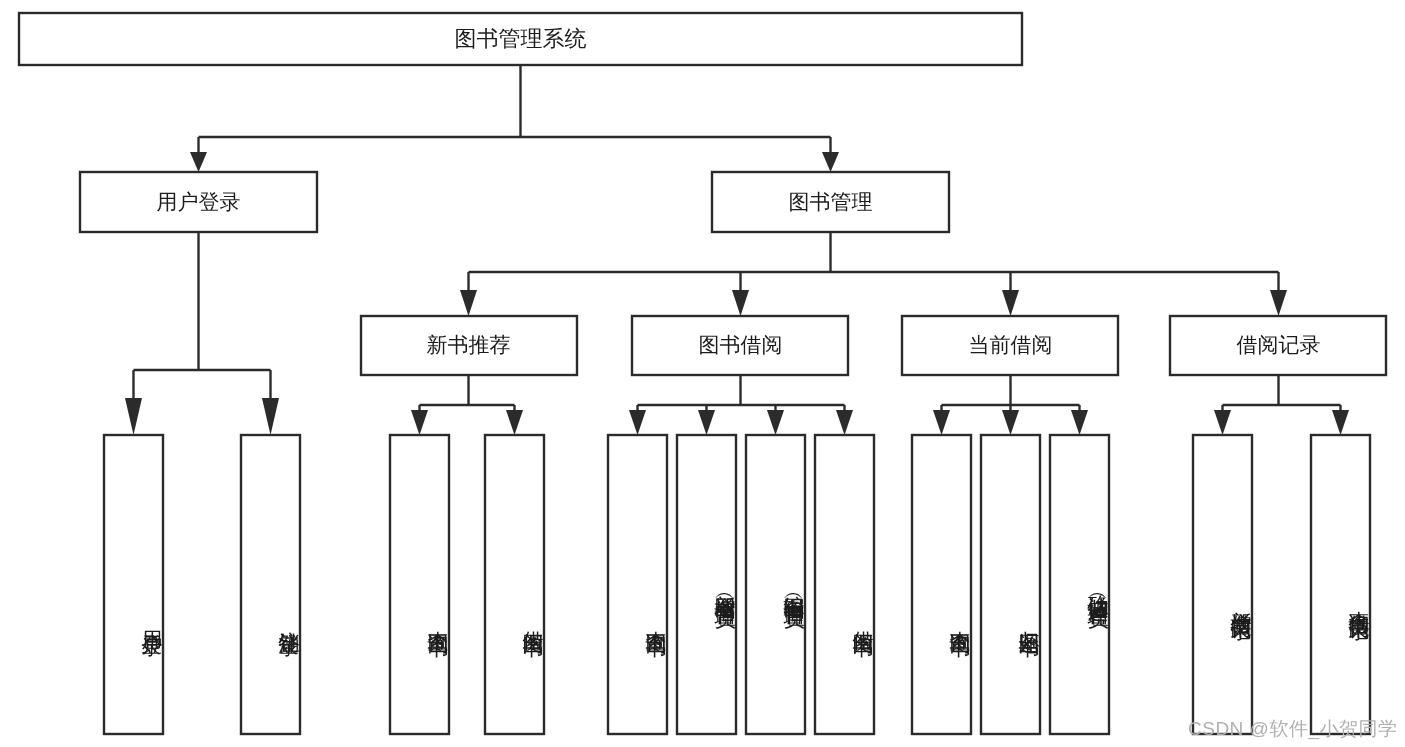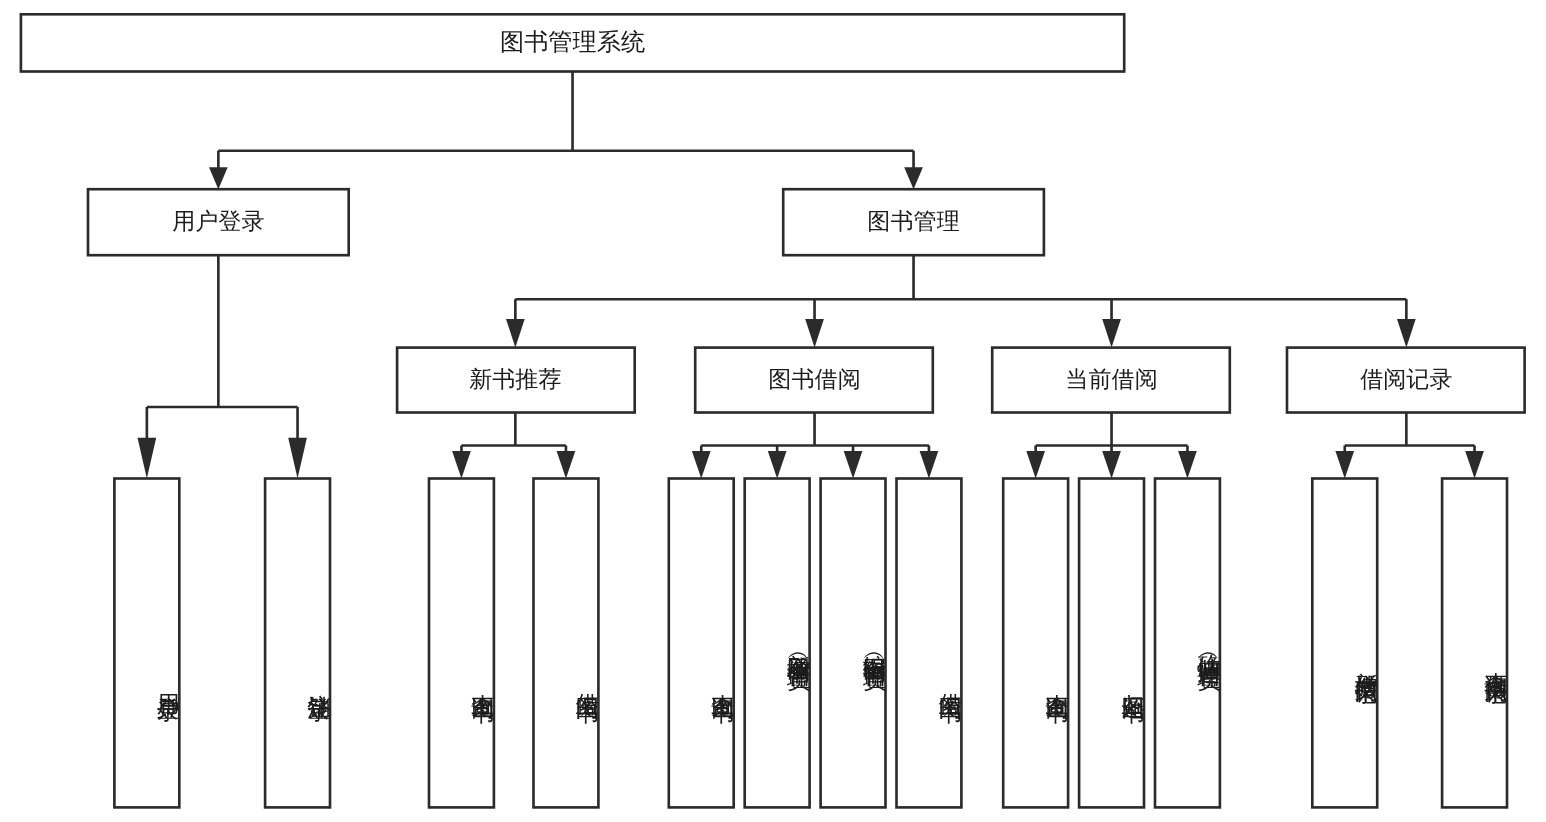--- a/index.html
+++ b/index.html
@@ -216,14 +216,15 @@
   <div class="vert-label" style="left:746px; top:443px; width:59px; height:288px;">编辑图书（管理员）</div>
   <div class="vert-label" style="left:815px; top:505px; width:59px; height:225px;">借阅图书</div>
 
   <div class="vert-label" style="left:912px; top:505px; width:59px; height:225px;">查询图书</div>
   <div class="vert-label" style="left:981px; top:505px; width:59px; height:225px;">归还图书</div>
   <div class="vert-label" style="left:1050px; top:443px; width:59px; height:288px;">确认归还（管理员）</div>
 
   <div class="vert-label" style="left:1193px; top:470px; width:59px; height:260px;">新增借阅记录</div>
   <div class="vert-label" style="left:1311px; top:470px; width:59px; height:260px;">查询借阅记录</div>
 
+  <div class="watermark">CSDN @软件_小贺同学</div>
 
 </div>
 
 </body></html>

